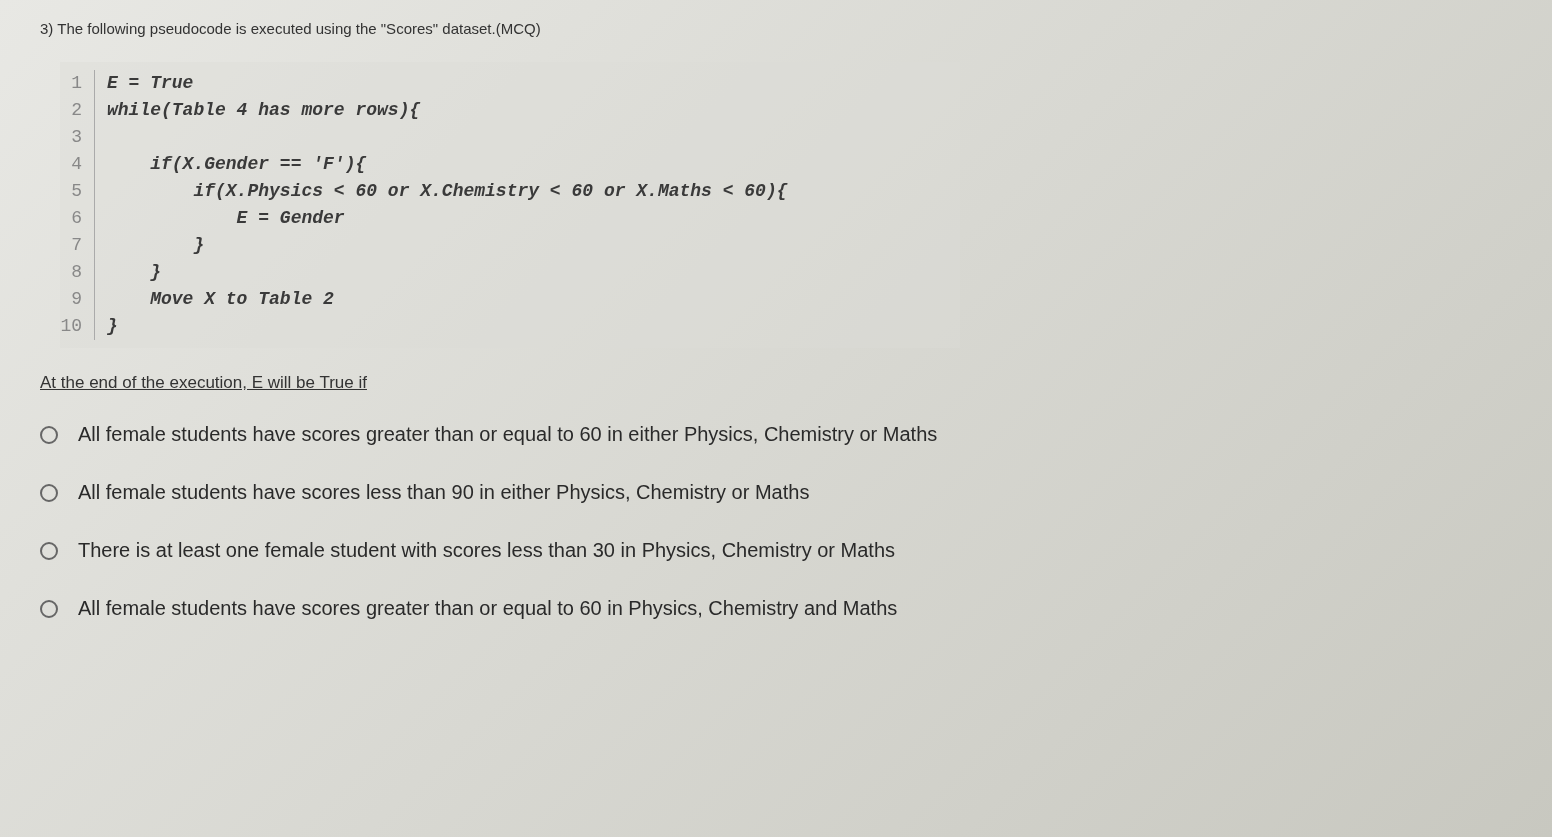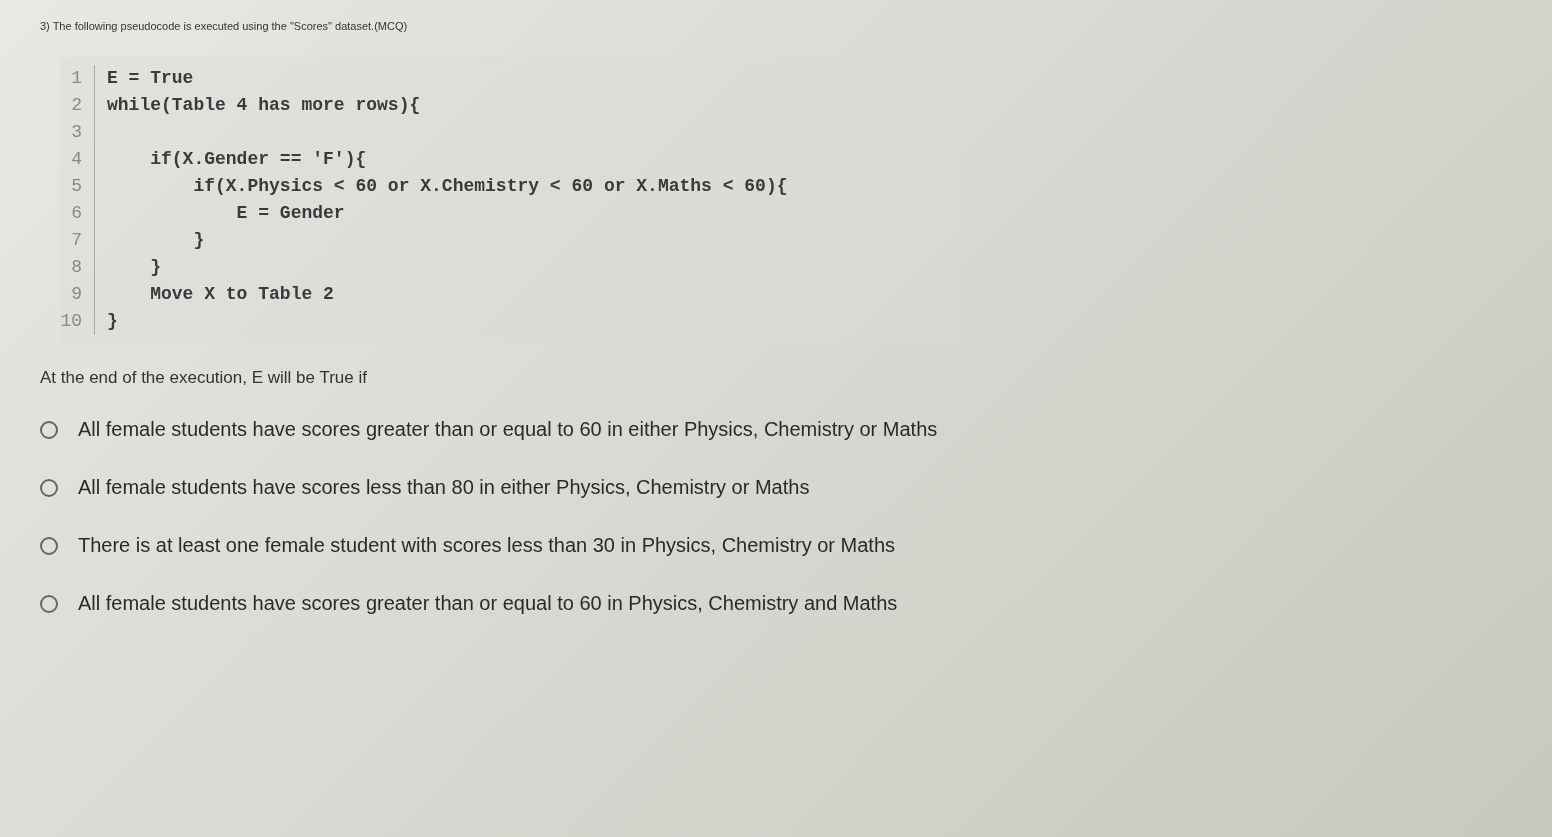--- a/index.html
+++ b/index.html
@@ -9,21 +9,21 @@
     }
     body {
       font-family: Arial, Helvetica, sans-serif;
       background: linear-gradient(135deg, #e8e8e4 0%, #d8d8d2 50%, #c8c8c0 100%);
       width: 1552px;
       height: 837px;
       padding: 20px 40px;
       color: #2a2a2a;
     }
     .question-header {
-      font-size: 11px;
+      font-size: 15px;
       margin-bottom: 25px;
       color: #333;
     }
     .code-block {
       background: rgba(220, 220, 215, 0.4);
       padding: 8px 0;
       margin: 0 0 25px 20px;
       width: 900px;
       font-family: 'Courier New', Courier, monospace;
       font-size: 18px;
@@ -39,25 +39,27 @@
       text-align: right;
       padding-right: 12px;
       color: #888;
       font-weight: normal;
       border-right: 1px solid #aaa;
       margin-right: 12px;
       flex-shrink: 0;
     }
     .line-content {
       white-space: pre;
+      font-style: italic;
     }
     .prompt-text {
       font-size: 17px;
       margin: 25px 0 30px 0;
       color: #333;
+      text-decoration: underline;
     }
     .option-row {
       display: flex;
       align-items: center;
       margin-bottom: 35px;
     }
     .radio-circle {
       width: 18px;
       height: 18px;
       border: 2px solid #666;
@@ -123,21 +125,21 @@
 
 <div class="prompt-text">At the end of the execution, E will be True if</div>
 
 <div class="option-row">
   <div class="radio-circle"></div>
   <div class="option-text">All female students have scores greater than or equal to 60 in either Physics, Chemistry or Maths</div>
 </div>
 
 <div class="option-row">
   <div class="radio-circle"></div>
-  <div class="option-text">All female students have scores less than 80 in either Physics, Chemistry or Maths</div>
+  <div class="option-text">All female students have scores less than 90 in either Physics, Chemistry or Maths</div>
 </div>
 
 <div class="option-row">
   <div class="radio-circle"></div>
   <div class="option-text">There is at least one female student with scores less than 30 in Physics, Chemistry or Maths</div>
 </div>
 
 <div class="option-row">
   <div class="radio-circle"></div>
   <div class="option-text">All female students have scores greater than or equal to 60 in Physics, Chemistry and Maths</div>

